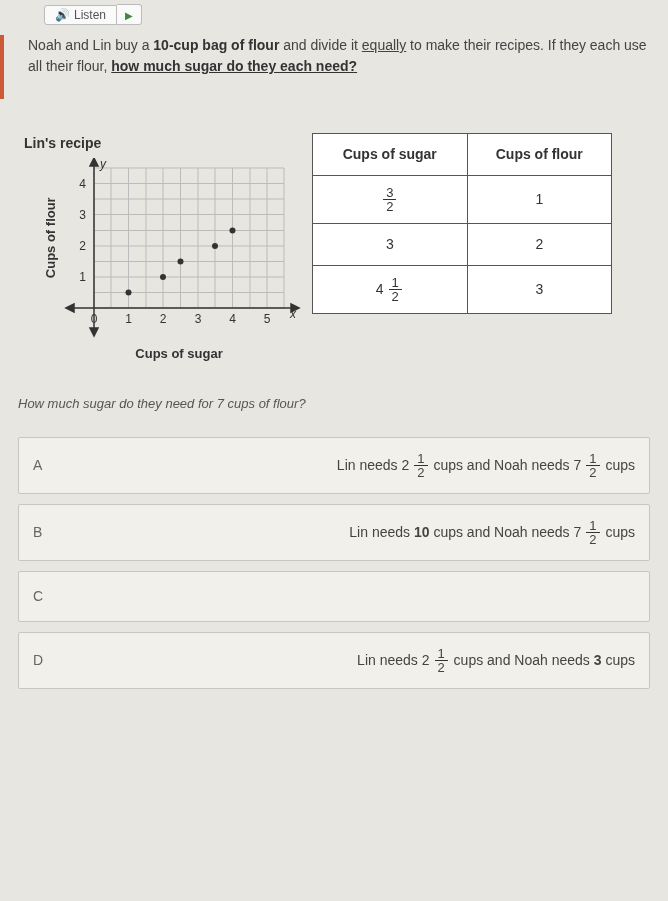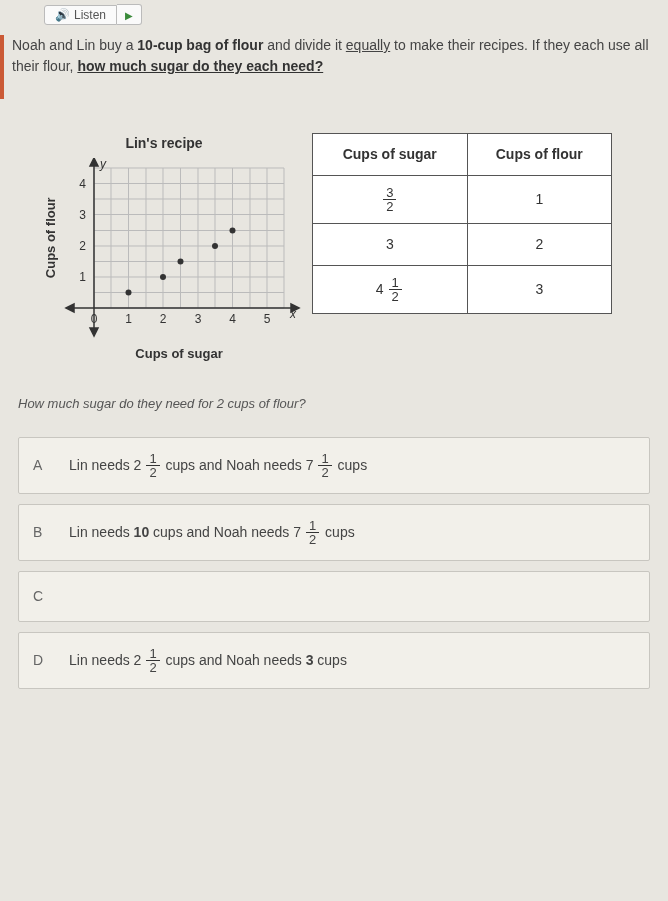--- a/index.html
+++ b/index.html
@@ -16,41 +16,41 @@
 .page { padding: 0 18px 18px 18px; }
 .listen-bar { display: flex; align-items: center; gap: 0; margin-bottom: 10px; padding-top: 4px; margin-left: 26px;}
 .listen-btn { border: 1px solid #bbb; background: #fafafa; padding: 2px 10px; font-size: 12px; display: flex; align-items: center; gap: 4px; cursor: pointer; color: #555;}
 .listen-btn:first-child { border-radius: 3px 0 0 3px; }
 .play-btn { border: 1px solid #bbb; border-left:none; background: #fafafa; padding: 2px 8px; cursor: pointer; border-radius: 0 3px 3px 0;}
 .triangle-play { color: #3a8a3a; font-size: 10px;}
 .speaker { color:#888;}
 .problem-text { margin-bottom: 14px; }
 .problem-text b { font-weight: 700; color:#333;}
 .problem-text u { text-decoration: underline; }
-.left-accent { border-left: 4px solid #cb5a36; padding-left: 8px; margin-left: -18px; padding-bottom: 8px;}
+.left-accent { border-left: 4px solid #cb5a36; padding-left: 24px; margin-left: -18px; padding-bottom: 8px;}
 .bullets { padding-left: 20px; margin-top: 6px;}
 .bullets li { margin-bottom: 14px; list-style: disc; color:#444;}
 .figures { display: flex; gap: 8px; margin-top: 34px; margin-bottom: 30px; justify-content: flex-start; align-items: flex-start; padding-left: 6px;}
 .graph-container { width: 280px; }
-.graph-title, .table-title { text-align: center; font-weight: 700; color:#333; margin-bottom: 4px; font-size: 14px;}
+.graph-title, .table-title { font-weight: 700; color:#333; margin-bottom: 4px; font-size: 14px;}
 .axis-label-y { transform: rotate(-90deg); position: absolute; left: -44px; top: 70px; font-size: 13px; font-weight: 700; color:#333;}
 .axis-label-x { text-align:center; font-size: 13px; font-weight: 700; color:#333; margin-top: 0;}
 .graph-wrap { position: relative; margin-left: 30px;}
 .data-table { border-collapse: collapse; width: 300px; background:#fff;}
 .data-table th, .data-table td { border: 1px solid #555; padding: 10px 6px; text-align: center; font-size: 14px; color:#333;}
 .data-table th { font-weight: 700; }
 .frac { display: inline-flex; flex-direction: column; align-items: center; vertical-align: middle; font-size: 13px; line-height: 1; margin: 0 2px;}
 .frac .num { border-bottom: 1px solid #333; padding: 0 3px;}
 .frac .den { padding: 0 3px; }
 .mixed { display: inline-flex; align-items: center; gap: 3px;}
 .question-italic { font-style: italic; color:#555; font-size: 13px; margin-bottom: 24px;}
 .answers { display: flex; flex-direction: column; gap: 10px; }
 .answer { border: 1px solid #c8c6c0; background: #f2f0ea; border-radius: 2px; display: flex; align-items: center; padding: 14px 14px; gap: 20px; cursor: pointer;}
 .answer-label { font-weight: 400; color:#666; width: 16px;}
-.answer-text { flex: 1; color:#444;}
+.answer-text { flex: 1; color:#444;text-align:right;}
 </style>
 </head>
 <body>
 
 <div class="page">
   <div class="listen-bar">
     <button class="listen-btn">
       <span class="speaker">🔊</span>
       <span>Listen</span>
     </button>
@@ -167,21 +167,21 @@
                   </span>
             </span>
           </td>
           <td>3</td>
         </tr>
       </tbody>
         </table>
     </div>
   </div>
 
-  <div class="question-italic">How much sugar do they need for 2 cups of flour?</div>
+  <div class="question-italic">How much sugar do they need for 7 cups of flour?</div>
 
   <div class="answers">
     <div class="answer">
       <div class="answer-label">A</div>
       <div class="answer-text">
         <span>Lin needs </span><span class="mixed">
             <span>2</span>
             <span class="frac">
               <span class="num">1</span>
               <span class="den">2</span>

